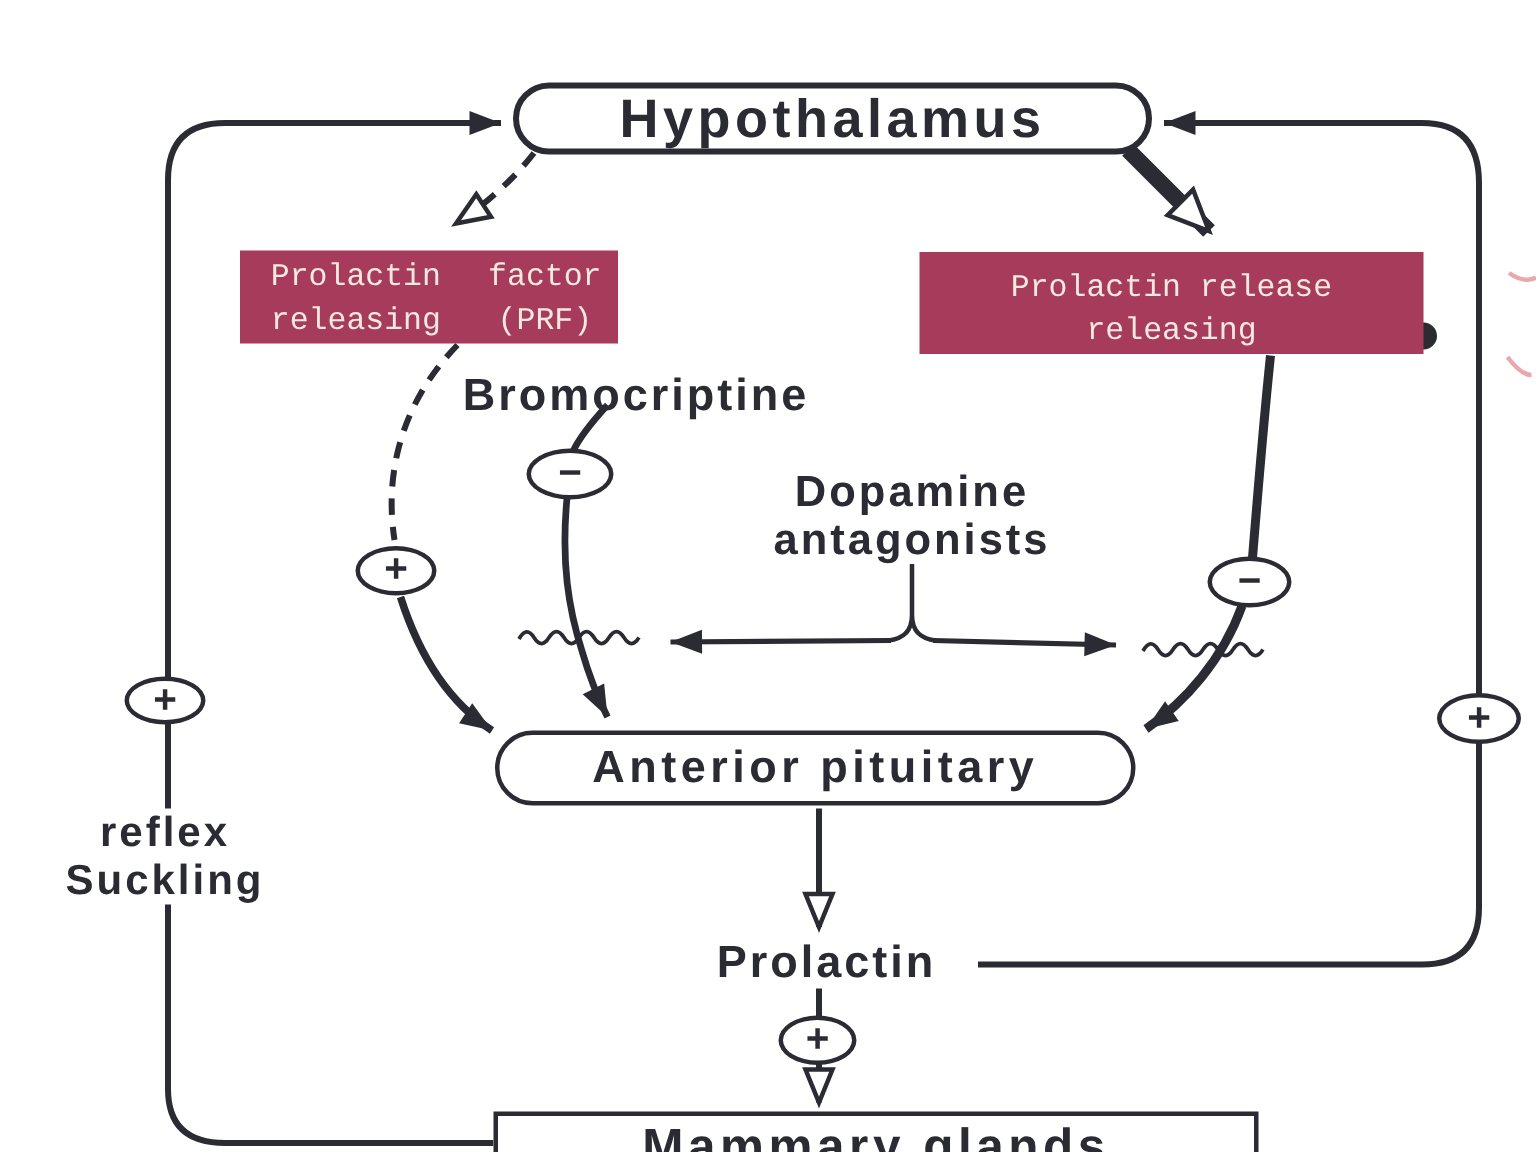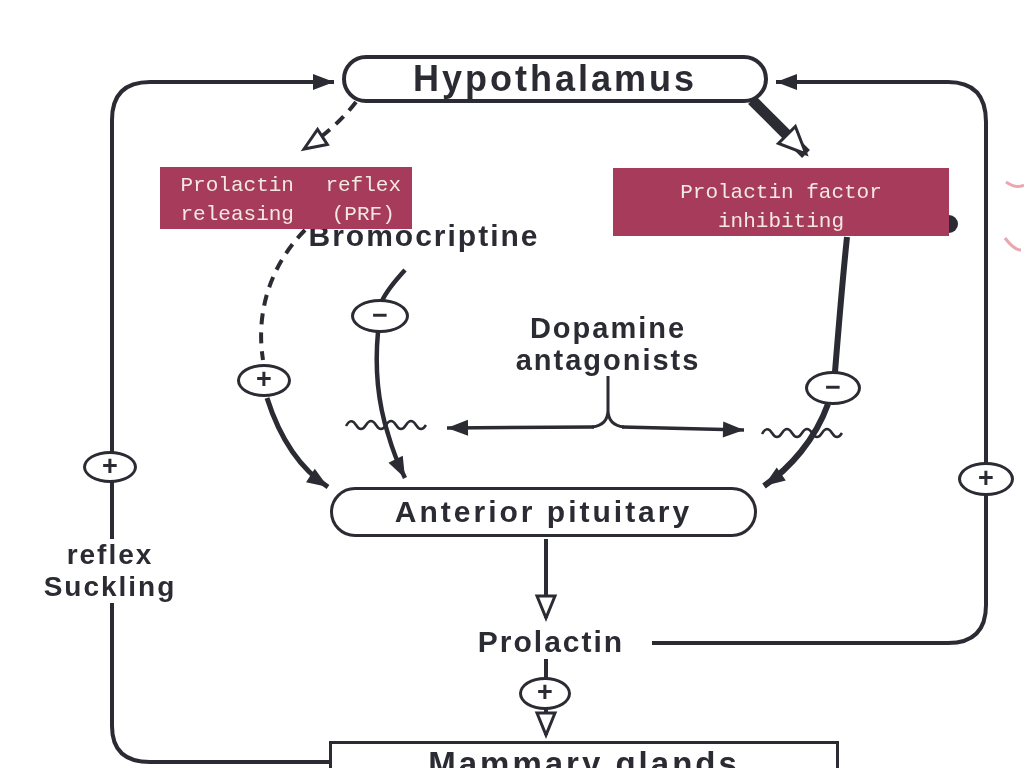--- a/index.html
+++ b/index.html
@@ -92,27 +92,27 @@
   </svg>
 
   <div class="node pill" style="left:342px;top:15px;width:426px;height:48px;font-size:36px;">Hypothalamus</div>
 
   <div class="node pill" style="left:330px;top:447px;width:427px;height:50px;font-size:30px;border-width:3.5px;">Anterior pituitary</div>
 
   <div class="node" style="left:329px;top:701px;width:510px;height:46px;font-size:33px;border-width:3px;">Mammary glands</div>
 
   <div class="overlay" style="left:160px;top:127px;width:252px;height:62px;">
     <div>Prolactin releasing</div>
-    <div>reflex (PRF)</div>
+    <div>factor (PRF)</div>
   </div>
   <div class="overlay" style="left:613px;top:128px;width:336px;height:68px;">
-    <div>Prolactin factor inhibiting</div>
+    <div>Prolactin release releasing</div>
   </div>
 
-  <div class="lbl" style="left:278px;top:179px;width:292px;font-size:30px;">Bromocriptine</div>
+  <div class="lbl" style="left:278px;top:207px;width:292px;font-size:30px;">Bromocriptine</div>
 
   <div class="lbl" style="left:453px;top:585px;width:196px;font-size:30px;background:#fff;">Prolactin</div>
 
   <div class="lbl" style="left:488px;top:272px;width:240px;font-size:29px;line-height:32px;">
     <div>Dopamine</div>
     <div>antagonists</div>
   </div>
 
   <div class="lbl" style="left:28px;top:499px;width:164px;font-size:28px;line-height:32px;background:#fff;">
     <div>reflex</div>

